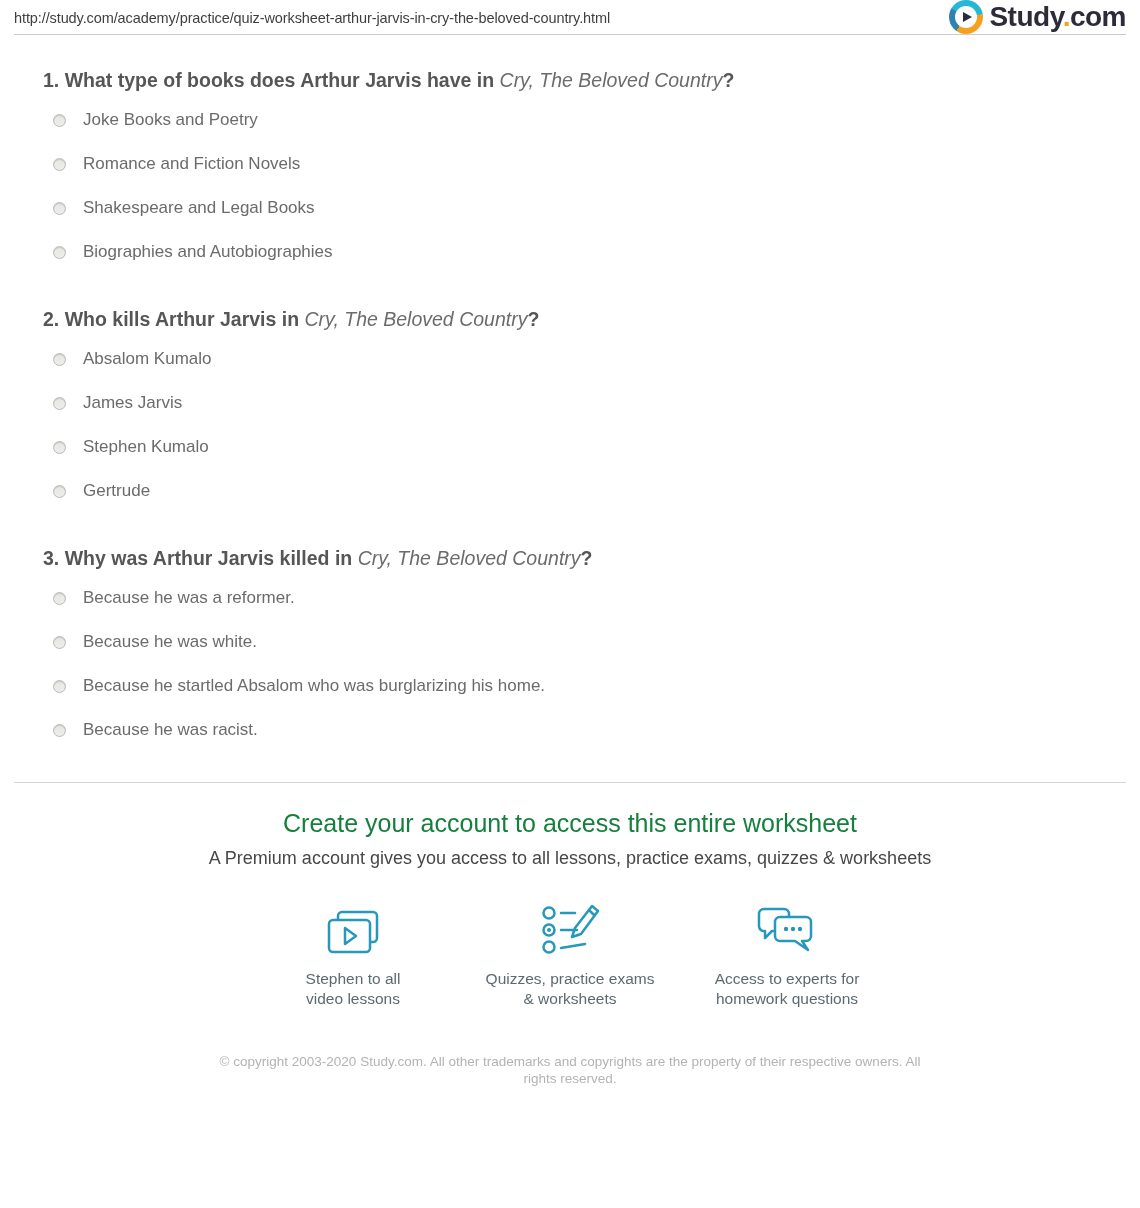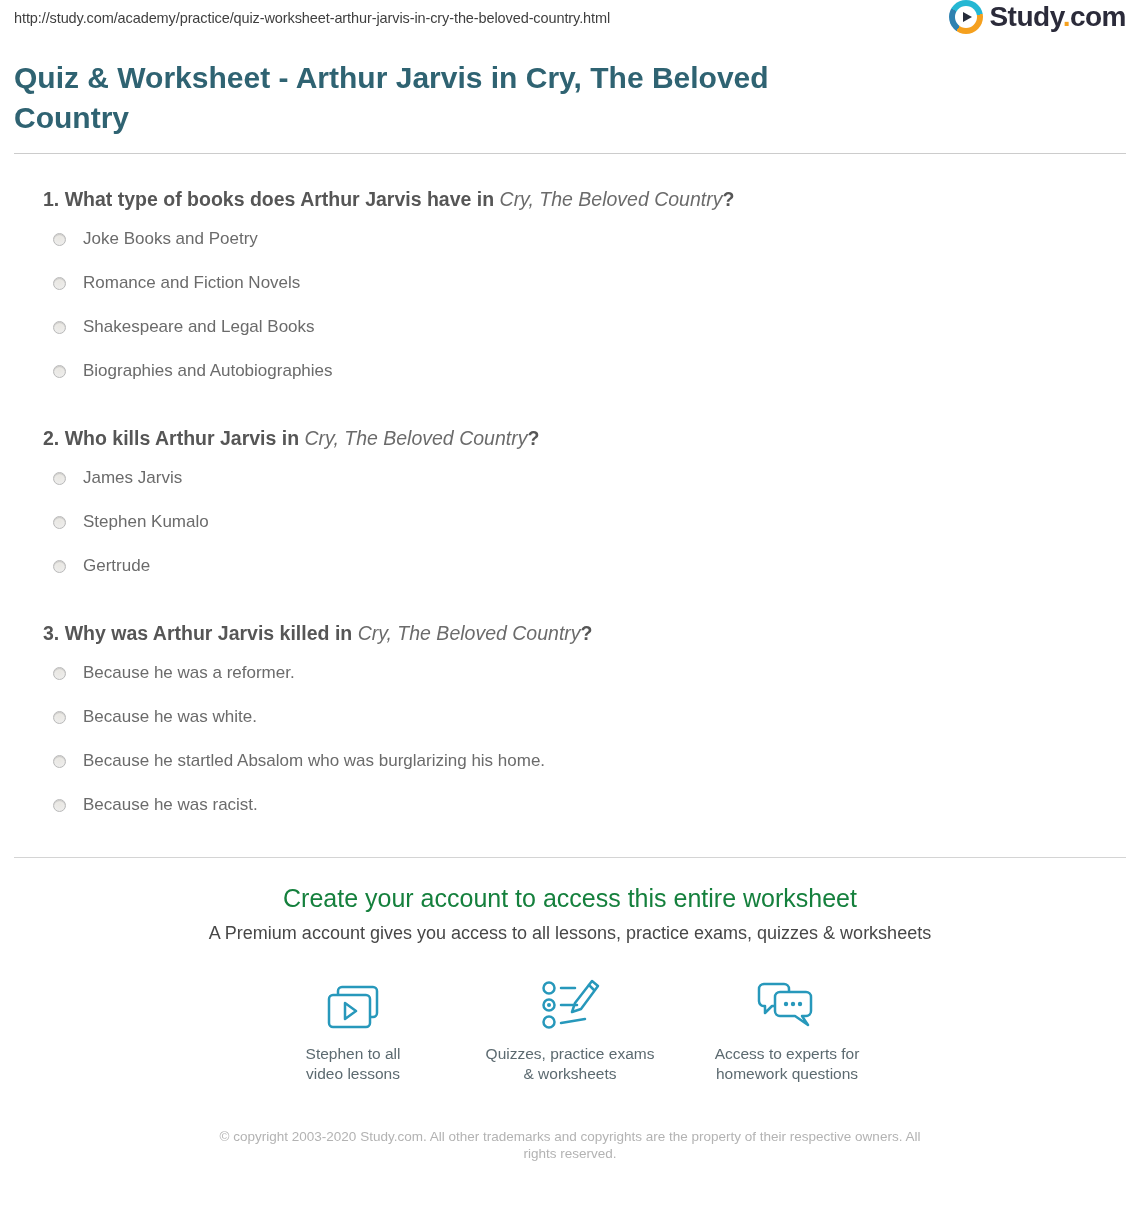--- a/index.html
+++ b/index.html
@@ -162,21 +162,20 @@
     <div class="logo">
       <span class="logo-icon">
         <span class="logo-icon-inner">
             <span class="logo-play"></span>
           </span>
       </span>
       <span class="logo-text"><span>Study</span><span class="logo-dot">.</span><span>com</span></span>
     </div>
   </div>
 
-  <h1 class="page-title">Quiz &amp; Worksheet - Arthur Jarvis in Cry, The Beloved Country</h1>
   <hr class="rule">
 
   <div class="question">
     <h2 class="q-heading"><span>1. What type of books does Arthur Jarvis have in </span><em>Cry, The Beloved Country</em><span>?</span></h2>
     <div class="options">
       <div class="option">
         <span class="radio"></span>
         <span class="option-label">Joke Books and Poetry</span>
       </div>
       <div class="option">
@@ -190,20 +189,24 @@
       <div class="option">
         <span class="radio"></span>
         <span class="option-label">Biographies and Autobiographies</span>
       </div>
     </div>
   </div>
 
   <div class="question">
     <h2 class="q-heading"><span>2. Who kills Arthur Jarvis in </span><em>Cry, The Beloved Country</em><span>?</span></h2>
     <div class="options">
+      <div class="option">
+        <span class="radio"></span>
+        <span class="option-label">Absalom Kumalo</span>
+      </div>
       <div class="option">
         <span class="radio"></span>
         <span class="option-label">James Jarvis</span>
       </div>
       <div class="option">
         <span class="radio"></span>
         <span class="option-label">Stephen Kumalo</span>
       </div>
       <div class="option">
         <span class="radio"></span>

